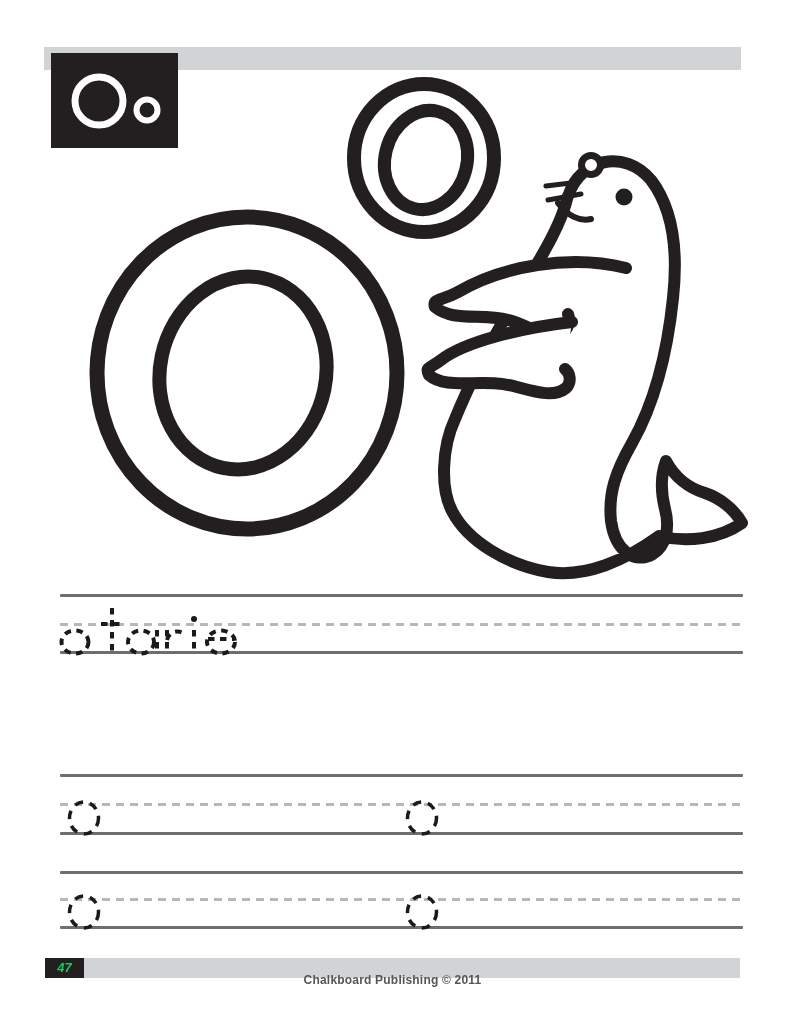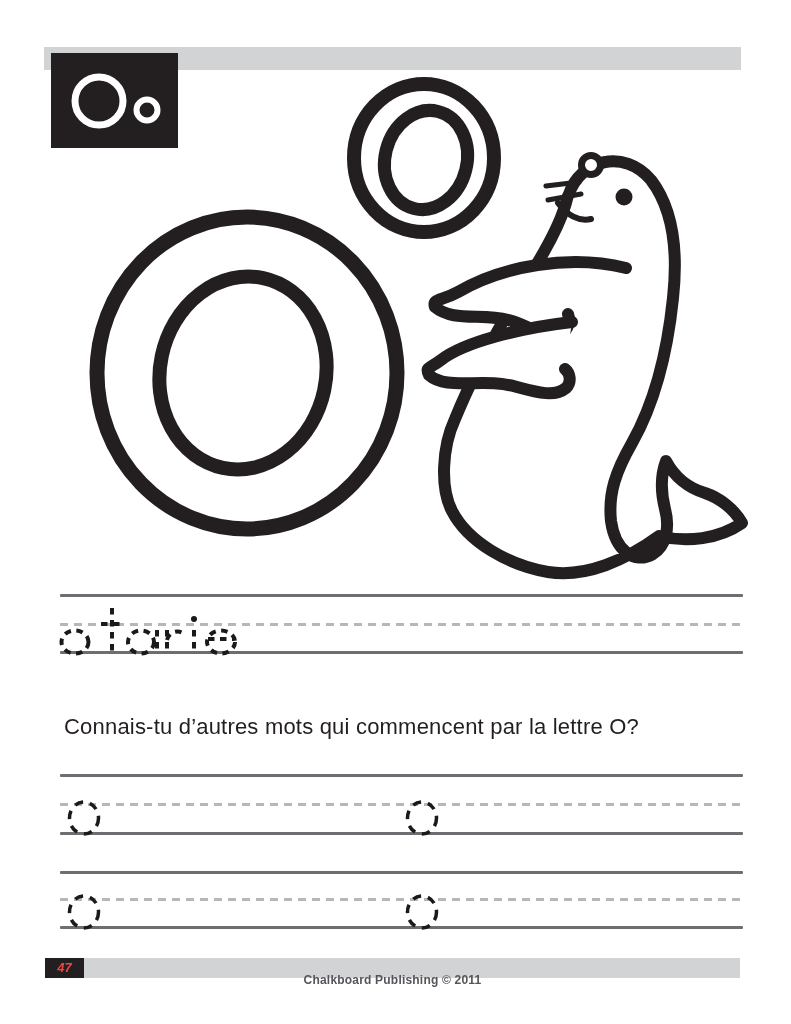--- a/index.html
+++ b/index.html
@@ -22,21 +22,21 @@
   }
 
   .question {
     position:absolute; left:64px; top:714px;
     font-size:22px; line-height:26px; letter-spacing:0.2px; color:#231f20;
   }
 
   .footbar { position:absolute; left:45px; top:958px; width:695px; height:20px; background:#d2d3d5; }
   .pagenum {
     position:absolute; left:0; top:0; width:39px; height:20px; background:#231f20;
-    color:#ef4444; font-weight:bold; font-style:italic; font-size:13px;
+    color:#22c55e; font-weight:bold; font-style:italic; font-size:13px;
     line-height:20px; text-align:center;
   }
   .credit {
     position:absolute; left:0; top:12px; width:100%; height:20px;
     text-align:center; font-size:12px; line-height:21px;
     font-weight:bold; color:#55565a; letter-spacing:0.2px;
   }
 </style>
 </head>
 <body>
@@ -142,21 +142,20 @@
 
       <g>
         <ellipse cx="166" cy="50" rx="14" ry="11.5"></ellipse>
         <path d="M 153,47 L 179,47"></path>
       </g>
     </g>
 
     <circle cx="139" cy="27" r="3" fill="#1a1a1a"></circle>
   </svg>
 
-  <div class="question">Connais-tu d’autres mots qui commencent par la lettre O?</div>
 
   <div class="rule" style="top:774px;"></div>
   <div class="rule-dashed" style="top:803px;"></div>
   <div class="rule" style="top:832px;"></div>
 
   <svg class="art" style="left:65px; top:797px;" width="38" height="42" viewBox="0 0 38 42" aria-label="O">
     <ellipse cx="19" cy="21" rx="14.5" ry="16" fill="none" stroke="#1a1a1a" stroke-width="3.5" stroke-dasharray="8.5 7"></ellipse>
   </svg>
   <svg class="art" style="left:403px; top:797px;" width="38" height="42" viewBox="0 0 38 42" aria-label="O">
     <ellipse cx="19" cy="21" rx="14.5" ry="16" fill="none" stroke="#1a1a1a" stroke-width="3.5" stroke-dasharray="8.5 7"></ellipse>

